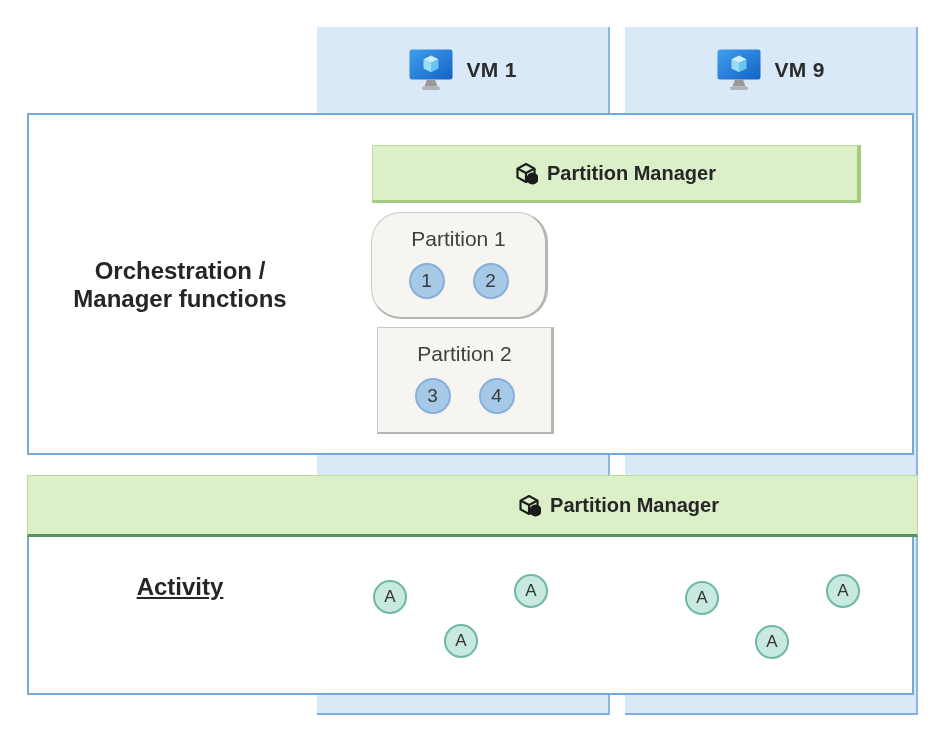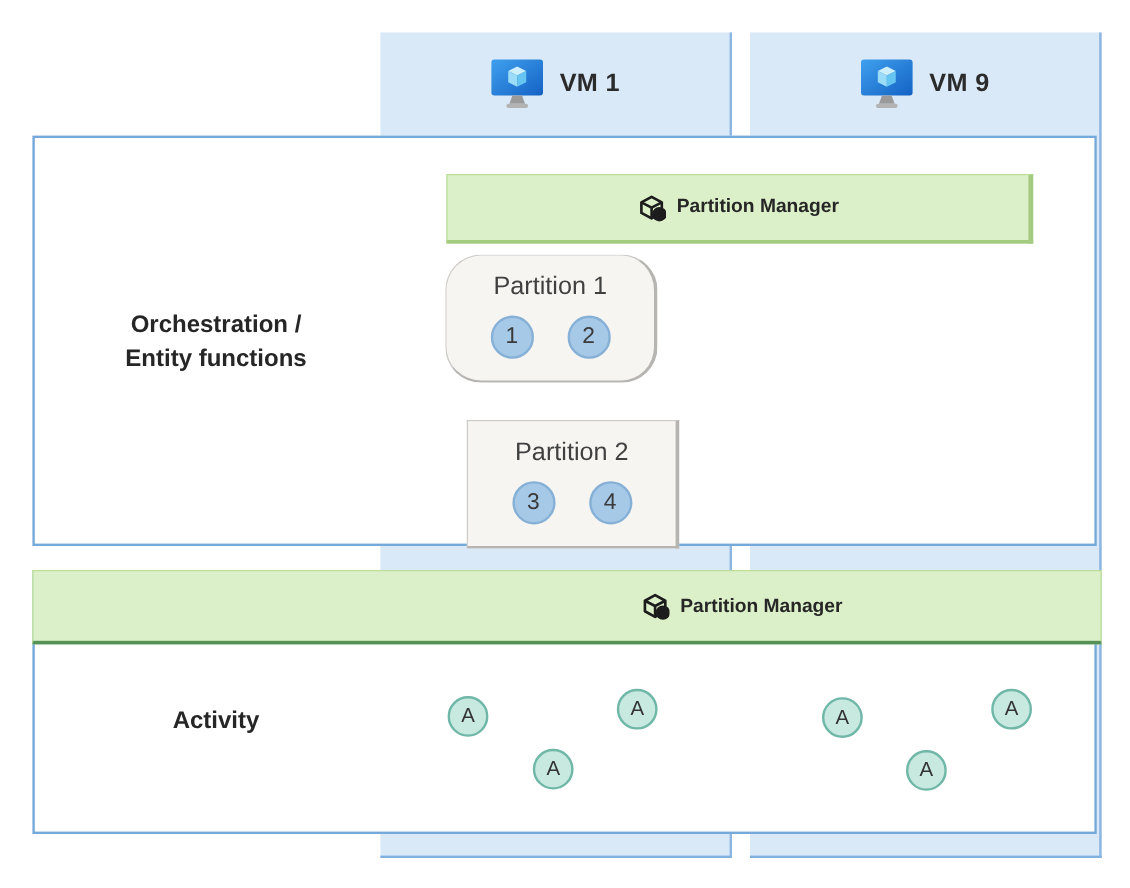--- a/index.html
+++ b/index.html
@@ -22,46 +22,46 @@
   .vm-label{font-size:21px;font-weight:bold;color:#2b2b2b;letter-spacing:0.3px;}
   
   .section-box{
     position:absolute;left:27px;width:887px;background:#ffffff;
     border:2px solid #74a9da;box-sizing:border-box;
   }
   .orch-box{top:113px;height:342px;}
   .act-box{top:475px;height:220px;}
   .side-label{
     position:absolute;left:20px;width:262px;text-align:center;
-    font-size:20px;font-weight:bold;color:#262626;line-height:28px;
+    font-size:24px;font-weight:bold;color:#262626;line-height:28px;
   }
   
   .pm-bar{
     position:absolute;box-sizing:border-box;
     background:#dbf0c8;border:1px solid #bcdd9a;
     border-right:4px solid #a3cc81;border-bottom:3px solid #a3cc81;
   }
   .pm-bar-top{left:343px;top:30px;width:489px;height:58px;
     display:flex;align-items:center;justify-content:center;gap:9px;}
   .pm-bar-bottom{left:-2px;top:-2px;width:891px;height:62px;
     border:1px solid #bcdd9a;border-bottom:3px solid #569258;}
   .pm-bottom-inner{
     position:absolute;left:590px;top:0;height:59px;transform:translateX(-50%);
     display:flex;align-items:center;justify-content:center;gap:9px;white-space:nowrap;
   }
-  .pm-label{font-size:16px;font-weight:bold;color:#262626;}
+  .pm-label{font-size:20px;font-weight:bold;color:#262626;}
   
   .p-box{
     position:absolute;width:177px;height:107px;box-sizing:border-box;
     background:#f6f5f2;border:1px solid #cdcbc8;
     border-right:3px solid #b7b5b2;border-bottom:2px solid #b7b5b2;
     display:flex;flex-direction:column;align-items:center;
   }
   .p-box-1{left:342px;top:97px;border-radius:30px;}
-  .p-box-2{left:360px;top:212px;margin-top:23px;}
+  .p-box-2{left:348px;top:212px;}
   .p-box-3{left:652px;top:98px;}
   .p-title{font-size:21px;font-weight:normal;color:#404040;margin-top:14px;}
   .chip-row{display:flex;gap:28px;margin-top:12px;}
   .chip{
     border-radius:50%;display:flex;align-items:center;justify-content:center;
     box-sizing:content-box;
   }
   .num-chip{
     width:32px;height:32px;border:2px solid #86b0d5;background:#a7c9e8;
     font-size:19px;color:#3a3a3a;
@@ -117,21 +117,21 @@
           </svg>
       </span>
       <span class="vm-label">VM 9</span>
     </div>
   </div>
 
   <div class="section-box orch-box">
 
     <div class="side-label" style="top:142px;">
       <div>Orchestration /</div>
-      <div>Entity functions</div>
+      <div>Manager functions</div>
     </div>
 
     <div class="pm-bar pm-bar-top">
       <span class="icon-wrap">
         <svg width="24" height="23" viewBox="0 0 22 23">
             <use href="#pkg-icon-def"></use>
           </svg>
       </span>
       <span class="pm-label">Partition Manager</span>
     </div>
@@ -161,21 +161,21 @@
       <div class="pm-bottom-inner">
         <span class="icon-wrap">
           <svg width="24" height="23" viewBox="0 0 22 23">
               <use href="#pkg-icon-def"></use>
             </svg>
         </span>
         <span class="pm-label">Partition Manager</span>
       </div>
     </div>
 
-    <div class="side-label" style="top:110px;">
+    <div class="side-label" style="top:96px;text-decoration:underline;">
       <div>Activity</div>
     </div>
 
     <div class="chip a-chip" style="left:344px;top:103px;">A</div>
     <div class="chip a-chip" style="left:485px;top:97px;">A</div>
     <div class="chip a-chip" style="left:415px;top:147px;">A</div>
     <div class="chip a-chip" style="left:656px;top:104px;">A</div>
     <div class="chip a-chip" style="left:797px;top:97px;">A</div>
     <div class="chip a-chip" style="left:726px;top:148px;">A</div>
 

